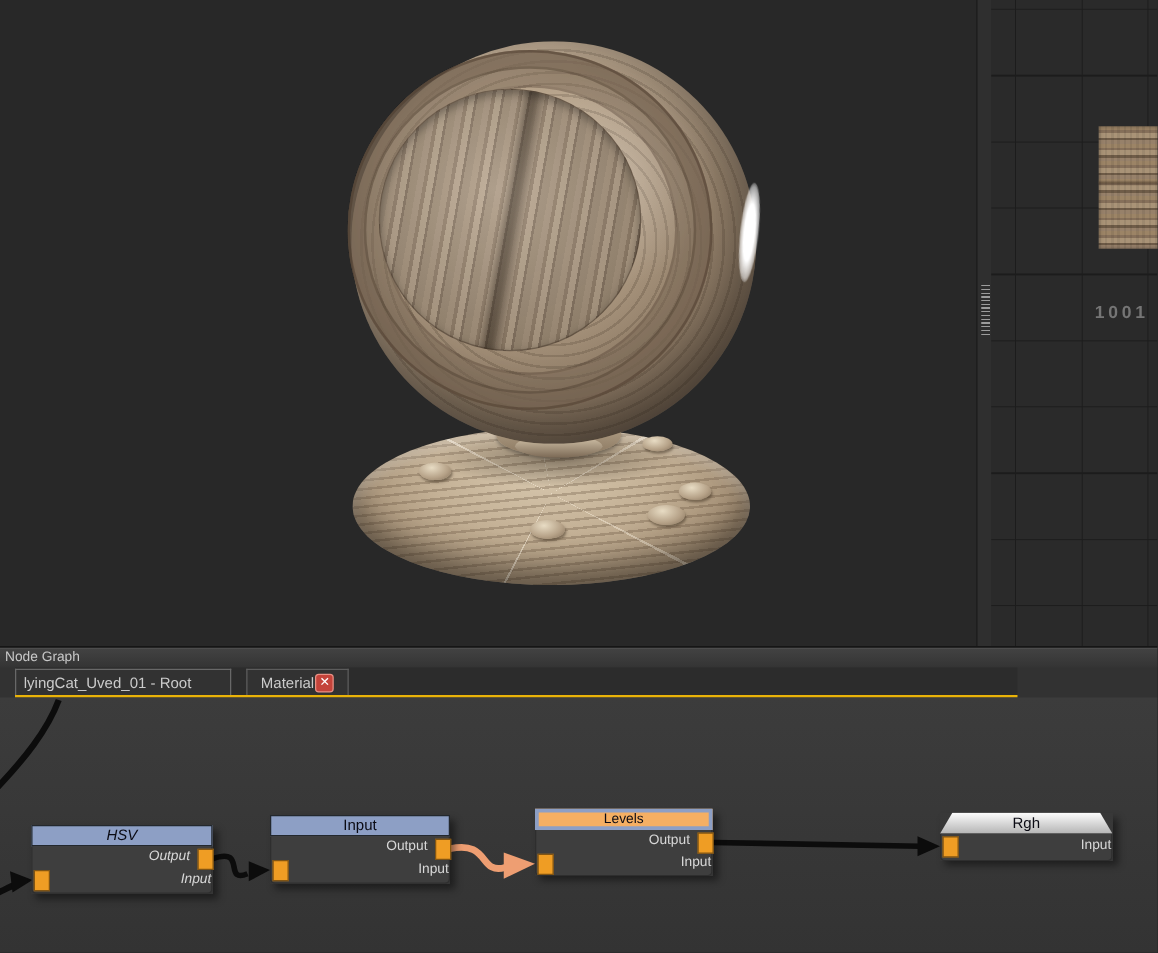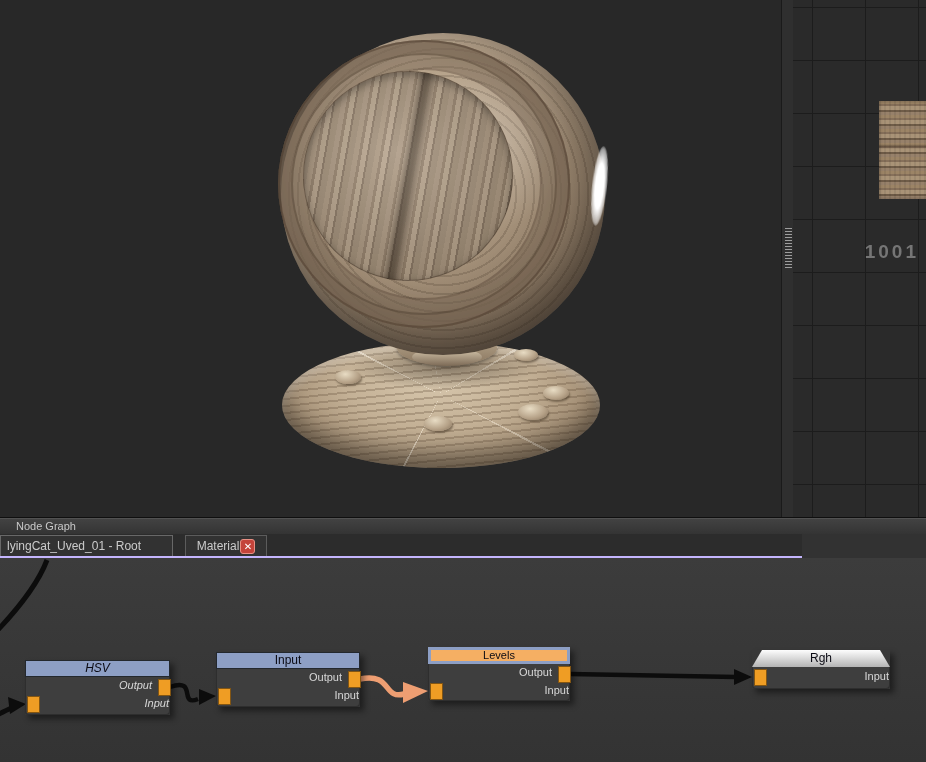--- a/index.html
+++ b/index.html
@@ -59,30 +59,30 @@
     background-image:
       repeating-linear-gradient(180deg,#1c1c1c 0 1px,transparent 1px 53px),
       repeating-linear-gradient(90deg,#1c1c1c 0 1px,transparent 1px 53px);
     background-position:0 7px,19px 0;}
   .wood-tile{left:86px;top:101px;width:59px;height:98px;
     background:
       repeating-linear-gradient(90deg, rgba(0,0,0,.07) 0 2px, transparent 2px 5px),
       linear-gradient(180deg, transparent 44%, rgba(60,45,32,.45) 46%, transparent 49%),
       repeating-linear-gradient(180deg,#9c8466 0 3px,#86705a 3px 5px,#a99377 5px 9px,#6f5c48 9px 11px,#97816a 11px 14px);
     box-shadow:inset 0 0 4px rgba(0,0,0,.3);}
-  .udim{left:0;top:241px;width:126px;text-align:right;color:#757575;font-size:19px;
+  .udim{left:0;top:241px;width:126px;text-align:right;color:#757575;font-size:14px;
         letter-spacing:3px;font-weight:bold;}
 
   
   #nodegraph{left:0;top:517px;width:926px;height:245px;background:#323232;}
   .ng-title{left:0;top:0;width:926px;height:17px;background:linear-gradient(180deg,#434343,#343434);
-    border-top:1px solid #0f0f0f;box-shadow:inset 0 1px 0 #525252;box-sizing:border-box;padding-left:12px;}
+    border-top:1px solid #0f0f0f;box-shadow:inset 0 1px 0 #525252;box-sizing:border-box;}
   .ng-title span{color:#c9c9c9;font-size:11px;line-height:16px;padding-left:4px;display:block;}
-  .ng-tabbar{left:0;top:17px;width:802px;height:24px;background:#2c2c2c;
-    border-bottom:2px solid #c4b5fd;box-sizing:border-box;}
+  .ng-tabbar{left:12px;top:17px;width:802px;height:24px;background:#2c2c2c;
+    border-bottom:2px solid #eab308;box-sizing:border-box;}
   .tab{position:absolute;top:1px;height:21px;background:#323232;border:1px solid #686868;
     border-bottom:none;color:#cbcbcb;font-size:12px;line-height:20px;box-sizing:border-box;}
   .tab-root{left:0;width:173px;padding-left:6px;}
   .tab-material{left:185px;width:82px;display:flex;align-items:center;justify-content:center;gap:1px;border-color:#5c5c5c;}
   .tab-close{display:inline-block;width:15px;height:15px;border-radius:3px;background:#c4433a;
     border:1px solid #e89084;color:#fff;font-size:10px;font-weight:bold;line-height:14px;
     text-align:center;box-sizing:border-box;}
   .ng-canvas{left:0;top:41px;width:926px;height:204px;background:linear-gradient(180deg,#3c3c3c,#333333);overflow:hidden;}
 
   svg.wires{position:absolute;left:0;top:0;width:926px;height:204px;}

